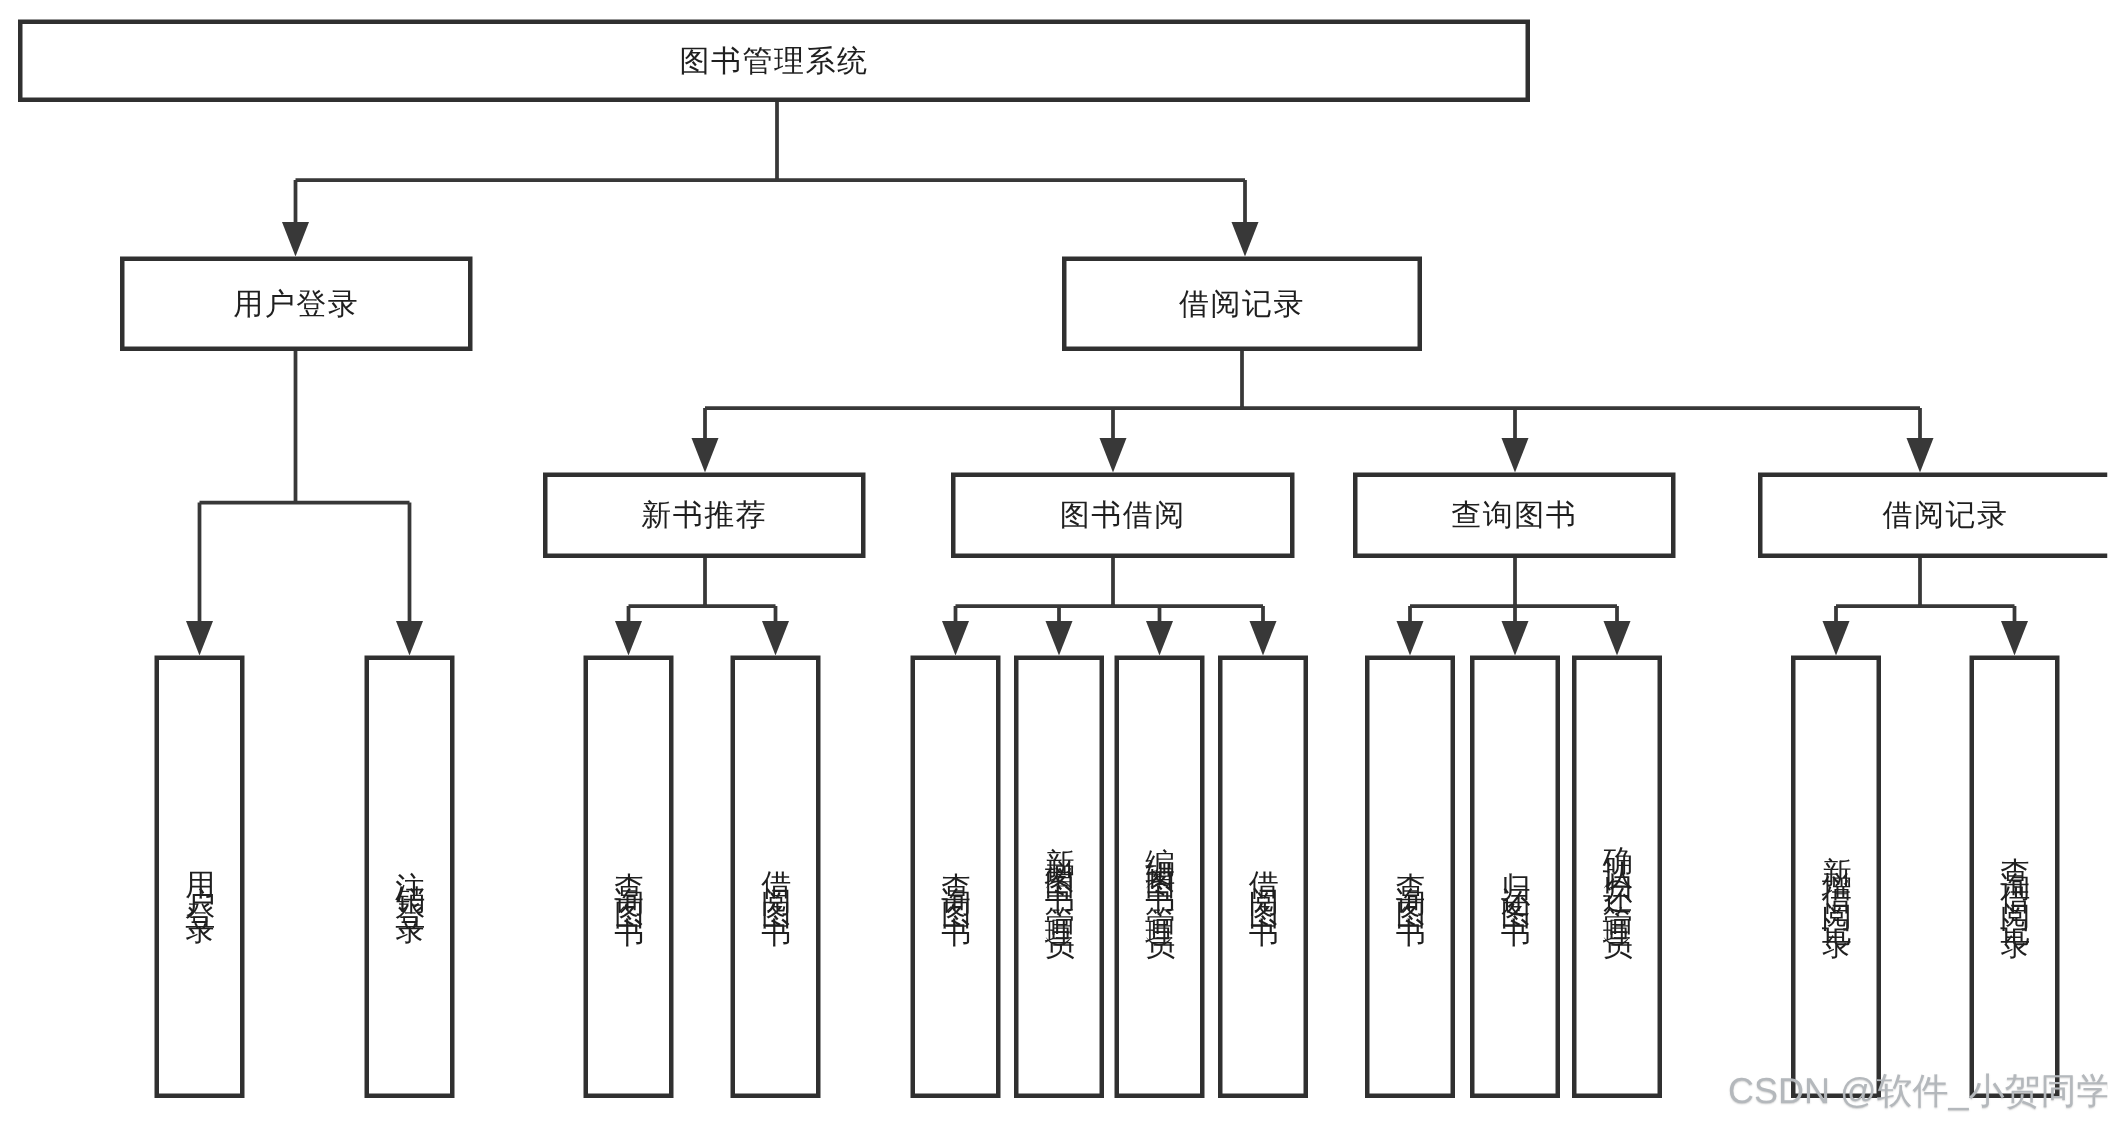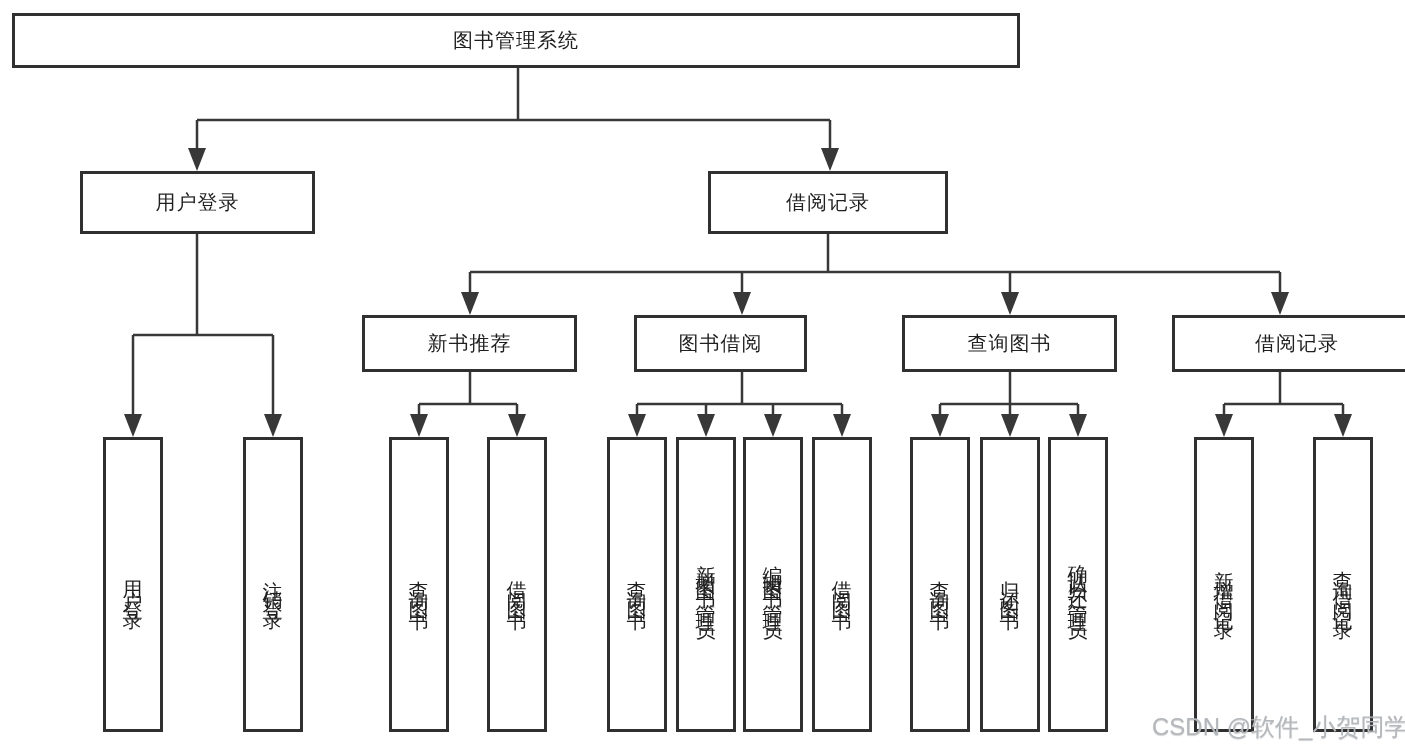--- a/index.html
+++ b/index.html
@@ -52,21 +52,21 @@
     white-space: nowrap;
     z-index: 5;
     text-shadow: 0 1px 1px rgba(120,120,120,0.35);
   }
 
   
   #root-box   { left: 12px;  top: 13px;  width: 1008px; height: 55px; }
   #l2-0       { left: 80px;  top: 171px; width: 235px;  height: 63px; }
   #l2-1       { left: 708px; top: 171px; width: 240px;  height: 63px; }
   #l3-0       { left: 362px; top: 315px; width: 215px;  height: 57px; }
-  #l3-1       { left: 634px; top: 315px; width: 173px;  height: 57px; align-items: center; }
+  #l3-1       { left: 634px; top: 315px; width: 229px;  height: 57px; align-items: center; }
   #l3-2       { left: 902px; top: 315px; width: 215px;  height: 57px; }
   #l3-3       { left: 1172px; top: 315px; width: 250px; height: 57px; }
   .leaf       { top: 437px; width: 60px; height: 295px; }
   #leaf-0  { left: 103px; }
   #leaf-1  { left: 243px; }
   #leaf-2  { left: 389px; }
   #leaf-3  { left: 487px; }
   #leaf-4  { left: 607px; }
   #leaf-5  { left: 676px; }
   #leaf-6  { left: 743px; }

